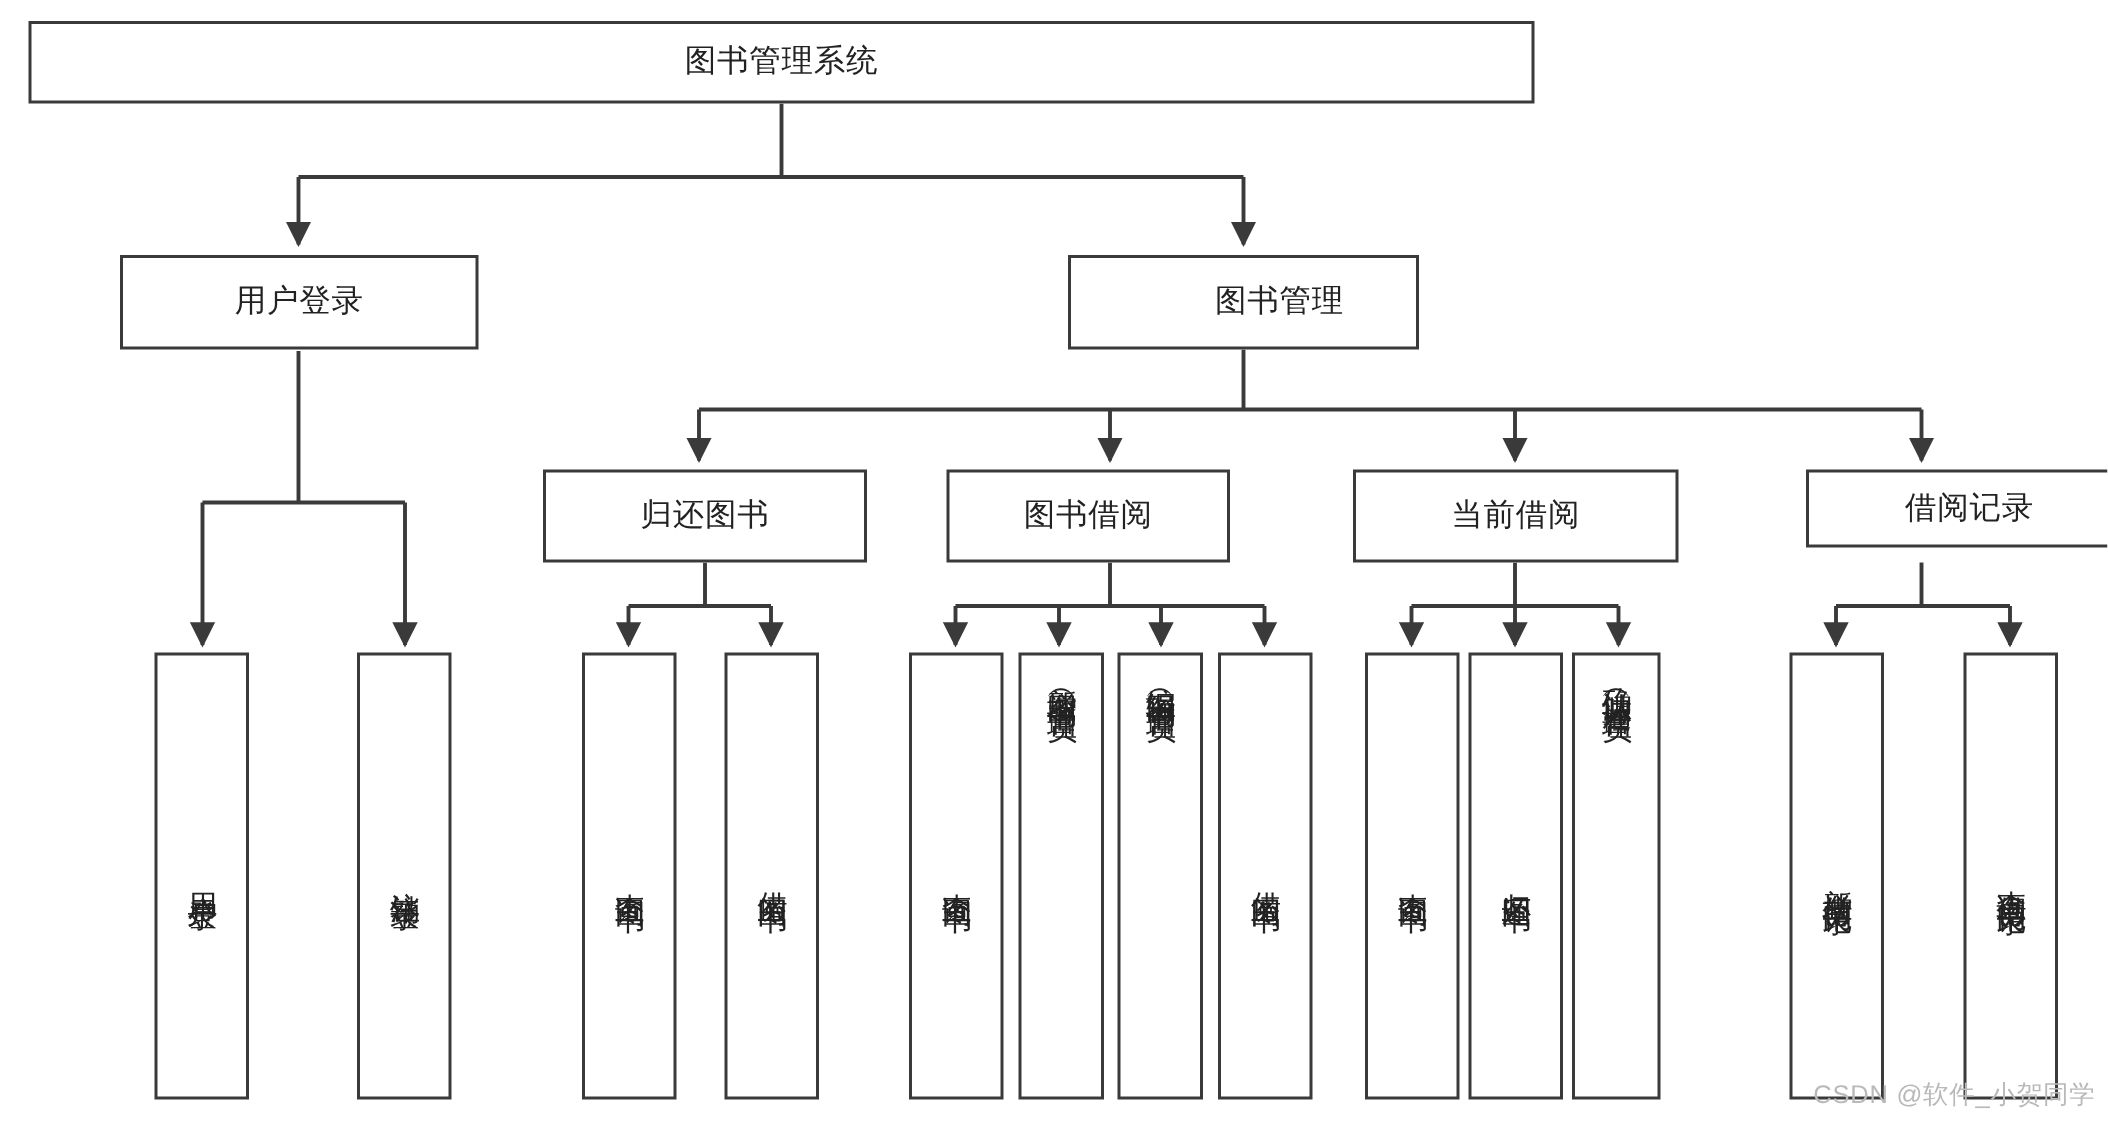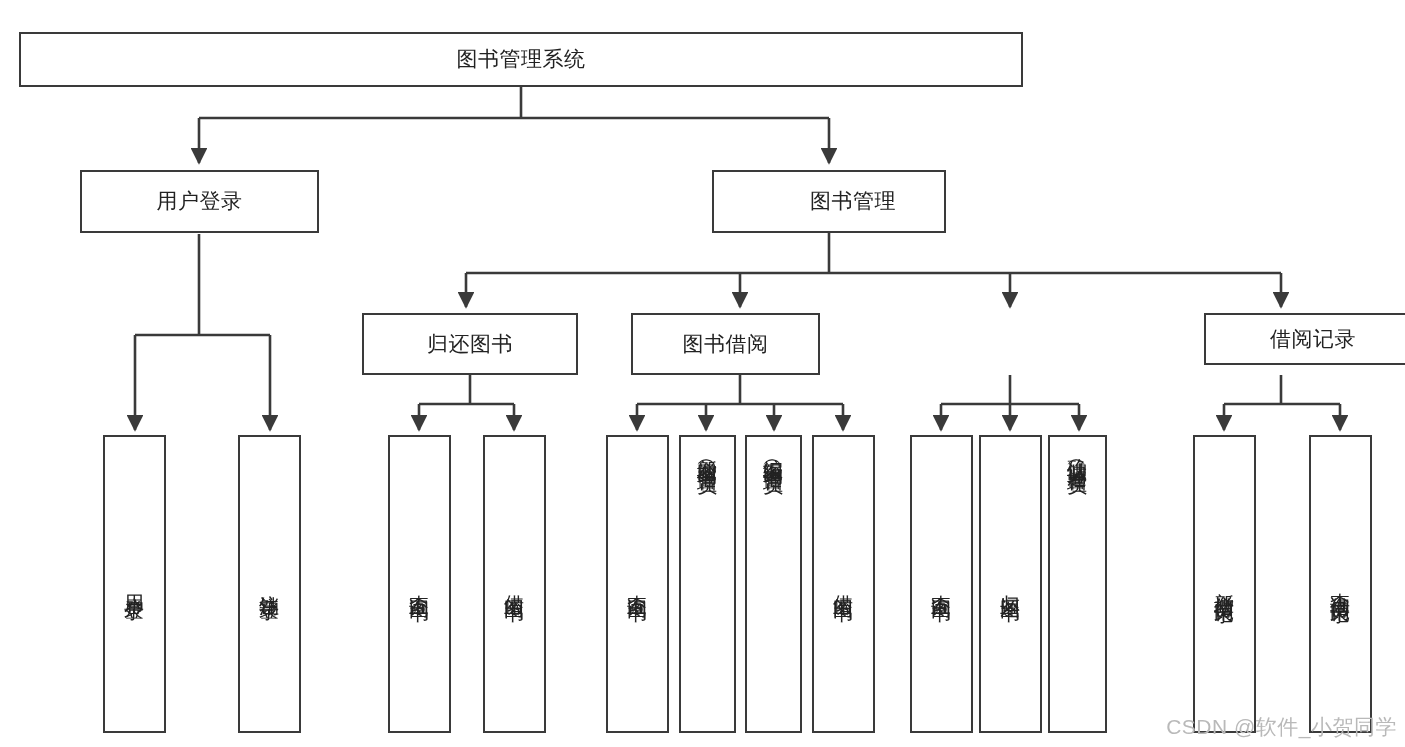--- a/index.html
+++ b/index.html
@@ -58,21 +58,21 @@
     line-height: 1;
   }
   .node.vert.centered {
     align-items: center;
     padding-top: 0;
   }
   #watermark {
     position: absolute;
     right: 8px;
     bottom: 6px;
-    font-size: 21px;
+    font-size: 17px;
     color: #b9b9b9;
     letter-spacing: 0.5px;
     white-space: nowrap;
     z-index: 5;
   }
 </style>
 </head>
 <body>
 
 <div id="canvas">
@@ -123,40 +123,43 @@
       <path d="M 1010 404 L 1010 430" marker-end="url(#arrow)"></path>
       <path d="M 1079 404 L 1079 430" marker-end="url(#arrow)"></path>
 
       <path d="M 1281 375 L 1281 404"></path>
       <path d="M 1224 404 L 1340 404"></path>
       <path d="M 1224 404 L 1224 430" marker-end="url(#arrow)"></path>
       <path d="M 1340 404 L 1340 430" marker-end="url(#arrow)"></path>
     </g>
   </svg>
 
-  <div class="node horiz" style="left:19px; top:32px; width:1004px; height:55px;">
+  <div class="node horiz" style="left:19px; top:14px; width:1004px; height:55px;">
     <span class="lbl">图书管理系统</span>
   </div>
 
   <div class="node horiz" style="left:80px; top:170px; width:239px; height:63px;">
     <span class="lbl">用户登录</span>
   </div>
 
   <div class="node horiz" style="left:712px; top:170px; width:234px; height:63px;padding-left:48px;">
     <span class="lbl">图书管理</span>
   </div>
 
   <div class="node horiz" style="left:362px; top:313px; width:216px; height:62px;">
     <span class="lbl">归还图书</span>
   </div>
 
   <div class="node horiz" style="left:631px; top:313px; width:189px; height:62px;">
     <span class="lbl">图书借阅</span>
   </div>
 
+  <div class="node horiz" style="left:902px; top:313px; width:217px; height:62px;">
+    <span class="lbl">当前借阅</span>
+  </div>
 
   <div class="node horiz" style="left:1172px; top:313px; width:218px; height:52px;margin-left:32px;">
     <span class="lbl">借阅记录</span>
   </div>
 
   <div class="node vert centered" style="left:103px; top:435px; width:63px; height:298px;">
     <span class="lbl">用户登录</span>
   </div>
 
   <div class="node vert centered" style="left:238px; top:435px; width:63px; height:298px;">

